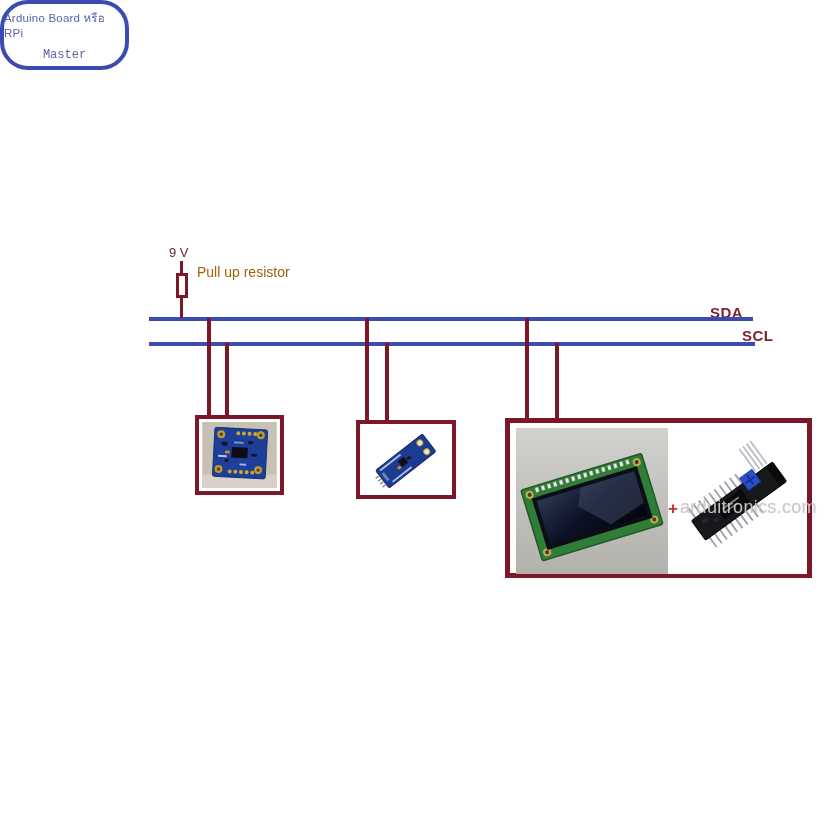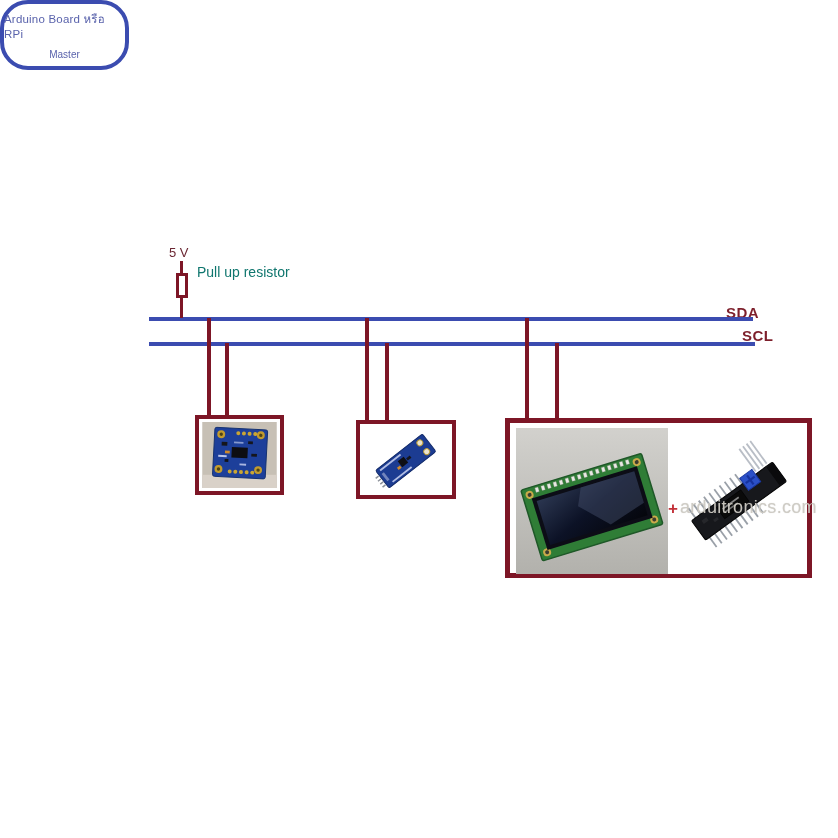--- a/index.html
+++ b/index.html
@@ -12,41 +12,41 @@
   .abs { position:absolute; }
 
   
   .master-box {
     left:20px; top:309px; width:129px; height:70px;
     border:4px solid #3b4cb0; border-radius:28px; background:#ffffff;
     display:flex; flex-direction:column; align-items:center; justify-content:center;
     gap:9px; z-index:3;
   }
   .master-box .t1 { font-size:11.5px; color:#5a63ac; letter-spacing:.2px; }
-  .master-box .t2 { font-size:10px; color:#5a63ac; }
+  .master-box .t2 { font-size:12px; color:#5a63ac;font-family:Liberation Mono, monospace; }
 
   
   .wire { background:#3b4cb0; position:absolute; z-index:1; }
   .wire-sda { left:149px; top:317px; width:604px; height:4px; }
   .wire-scl { left:149px; top:342px; width:606px; height:4px; }
 
   .bus-label { position:absolute; color:#7d1f2b; font-size:15px; font-weight:bold; letter-spacing:.5px; }
-  .lbl-sda { left:710px; top:304px;margin-left:16px; }
+  .lbl-sda { left:710px; top:304px; }
   .lbl-scl { left:710px; top:327px;margin-left:32px; }
 
   
   .maroon { background:#7d1626; }
   .pullup-wire-top    { left:180px; top:261px; width:3px; height:14px; z-index:2; }
   .pullup-wire-bottom { left:180px; top:297px; width:3px; height:21px; z-index:2; }
   .pullup-resistor {
     left:176px; top:273px; width:12px; height:25px;
     border:3px solid #7d1626; background:#ffffff; z-index:2;
   }
   .pullup-voltage { left:169px; top:245px; color:#5a2a33; font-size:13px; color:#6b2733; }
-  .pullup-text { left:197px; top:264px; color:#0f766e; font-size:14px; }
+  .pullup-text { left:197px; top:264px; color:#a16207; font-size:14px; }
 
   
   .tap { position:absolute; width:4px; background:#7d1626; z-index:2; }
   .tap-1-sda { left:207px; top:318px; height:99px; }
   .tap-1-scl { left:225px; top:343px; height:74px; }
   .tap-2-sda { left:365px; top:318px; height:104px; }
   .tap-2-scl { left:385px; top:343px; height:79px; }
   .tap-3-sda { left:525px; top:318px; height:102px; }
   .tap-3-scl { left:555px; top:343px; height:77px; }
 
@@ -79,21 +79,21 @@
   <div class="master-box">
     <div class="t1">Arduino Board หรือ RPi</div>
     <div class="t2">Master</div>
   </div>
 
   <div class="wire wire-sda"></div>
   <div class="wire wire-scl"></div>
   <div class="bus-label lbl-sda">SDA</div>
   <div class="bus-label lbl-scl">SCL</div>
 
-  <div class="abs pullup-voltage">5 V</div>
+  <div class="abs pullup-voltage">9 V</div>
   <div class="abs maroon pullup-wire-top"></div>
   <div class="abs pullup-resistor"></div>
   <div class="abs maroon pullup-wire-bottom"></div>
   <div class="abs pullup-text">Pull up resistor</div>
 
   <div class="tap tap-1-sda"></div>
   <div class="tap tap-1-scl"></div>
   <div class="tap tap-2-sda"></div>
   <div class="tap tap-2-scl"></div>
   <div class="tap tap-3-sda"></div>

